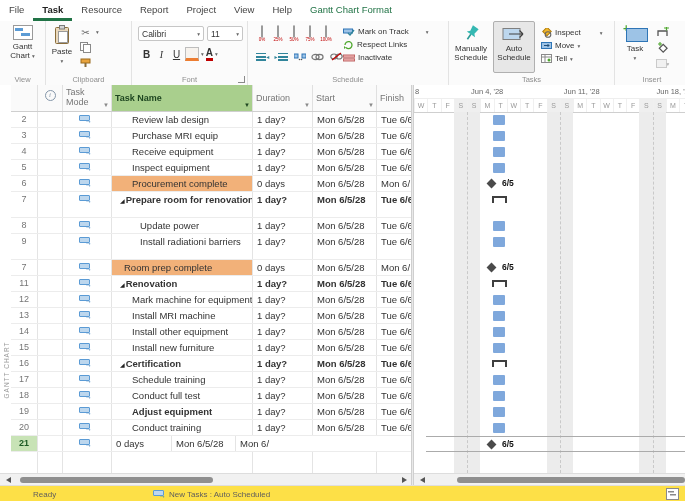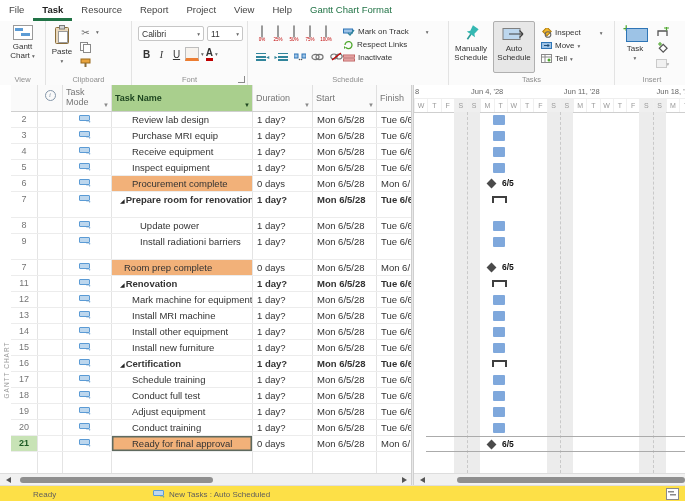--- a/index.html
+++ b/index.html
@@ -600,21 +600,21 @@
         </div>
         <div class="trow">
           <div class="c-num cell-num">19</div>
           <div class="c-info"></div>
           <div class="c-mode cell-mode">
             <span class="mode-ic">
               <span class="bar"></span>
               <span class="ar">→</span>
             </span>
           </div>
-          <div class="c-name cell-name" style="padding-left:20px;"><span>Adjust equipment</span></div>
+          <div class="c-name cell-name" style="padding-left:20px;font-weight:bold;"><span>Adjust equipment</span></div>
           <div class="c-dur cell-txt">1 day?</div>
           <div class="c-start cell-txt">Mon 6/5/28</div>
           <div class="c-fin cell-txt" style="border-right:none;">Tue 6/6</div>
         </div>
         <div class="trow">
           <div class="c-num cell-num">20</div>
           <div class="c-info"></div>
           <div class="c-mode cell-mode">
             <span class="mode-ic">
               <span class="bar"></span>
@@ -628,21 +628,20 @@
         </div>
         <div class="trow sel">
           <div class="c-num cell-num">21</div>
           <div class="c-info"></div>
           <div class="c-mode cell-mode">
             <span class="mode-ic">
               <span class="bar"></span>
               <span class="ar">→</span>
             </span>
           </div>
-          <div class="c-name cell-name orange" style="padding-left:20px;"><span>Ready for final approval</span></div>
           <div class="c-dur cell-txt">0 days</div>
           <div class="c-start cell-txt">Mon 6/5/28</div>
           <div class="c-fin cell-txt" style="border-right:none;">Mon 6/</div>
         </div>
       </div>
     <div id="tfill">
       <div class="c-num"></div>
         <div class="c-info"></div>
         <div class="c-mode"></div>
         <div class="c-name"></div>

